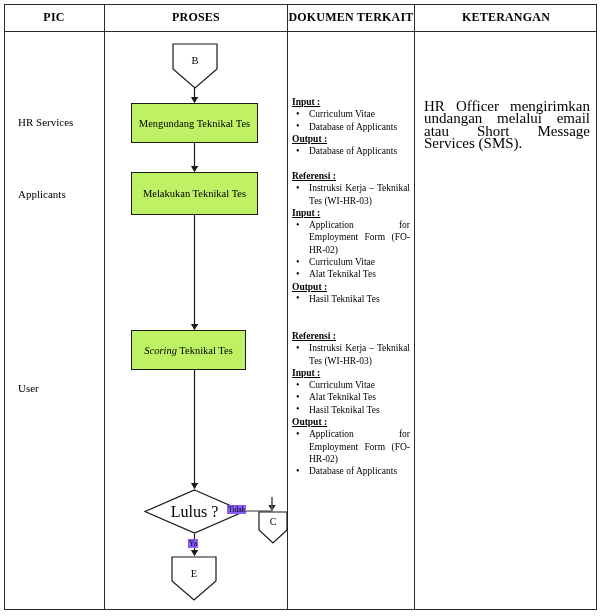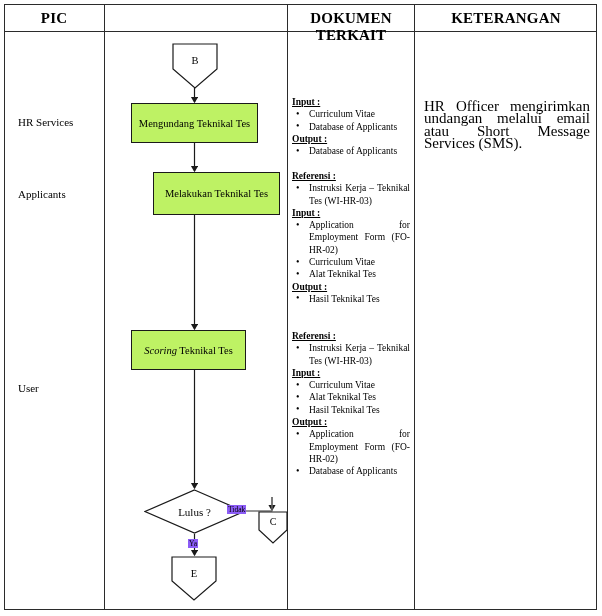--- a/index.html
+++ b/index.html
@@ -41,21 +41,21 @@
     width: 100%;
     height: 0;
     border-top: 1.5px solid #2b2b2b;
   }
   
   .hdr {
     position: absolute;
     top: 10px;
     text-align: center;
     font-weight: bold;
-    font-size: 15px;
+    font-size: 12px;
     letter-spacing: .2px;
   }
   
   .pic-label {
     position: absolute;
     left: 18px;
     font-size: 11px;
     white-space: nowrap;
   }
   
@@ -132,21 +132,21 @@
   }
   .diamond .dlabel {
     position: absolute;
     left: 0;
     top: 0;
     width: 100%;
     height: 100%;
     display: flex;
     align-items: center;
     justify-content: center;
-    font-size: 11px;
+    font-size: 16px;
     white-space: nowrap;
   }
   .arrow-svg {
     position: absolute;
     left: 0;
     top: 0;
     width: 602px;
     height: 616px;
     pointer-events: none;
   }
@@ -163,20 +163,21 @@
 
 <div id="page">
 
   <div class="frame"></div>
   <div class="vline" style="left:104px;top:4px;height:606px;"></div>
   <div class="vline" style="left:287px;top:4px;height:606px;"></div>
   <div class="vline" style="left:414px;top:4px;height:606px;"></div>
   <div class="hline-head" style="left:4px;top:31px;width:593px;"></div>
 
   <div class="hdr" style="left:4px;width:100px;">PIC</div>
+  <div class="hdr" style="left:105px;width:182px;">PROSES</div>
   <div class="hdr" style="left:288px;width:126px;">DOKUMEN TERKAIT</div>
   <div class="hdr" style="left:415px;width:182px;">KETERANGAN</div>
 
   <div class="pic-label" style="top:116px;">HR Services</div>
   <div class="pic-label" style="top:188px;">Applicants</div>
   <div class="pic-label" style="top:342px;margin-top:40px;">User</div>
 
   <svg class="arrow-svg" viewBox="0 0 602 616">
     <defs>
       <marker id="ah" markerWidth="8" markerHeight="8" refX="4.2" refY="3" orient="auto" markerUnits="strokeWidth">
@@ -203,21 +204,21 @@
     <svg width="46" height="46" viewBox="0 0 46 46">
       <polygon points="1,1 45,1 45,26 23,45 1,26" fill="#ffffff" stroke="#1a1a1a" stroke-width="1.2"></polygon>
     </svg>
     <div class="conn-label">B</div>
   </div>
 
   <div class="proc-box" style="left:131px;top:103px;width:127px;height:40px;">
     <span>Mengundang Teknikal Tes</span>
   </div>
 
-  <div class="proc-box" style="left:131px;top:172px;width:127px;height:43px;margin-left:22px;">
+  <div class="proc-box" style="left:131px;top:172px;width:127px;height:43px;">
     <span>Melakukan Teknikal Tes</span>
   </div>
 
   <div class="proc-box" style="left:131px;top:330px;width:115px;height:40px;">
     <span><span class="ital">Scoring</span><span> Teknikal Tes</span></span>
   </div>
 
   <div class="diamond" style="left:144px;top:489px;width:101px;height:45px;">
     <svg width="101" height="45" viewBox="0 0 101 45">
       <polygon points="50.5,1 100,22.5 50.5,44 1,22.5" fill="#ffffff" stroke="#1a1a1a" stroke-width="1.2"></polygon>

